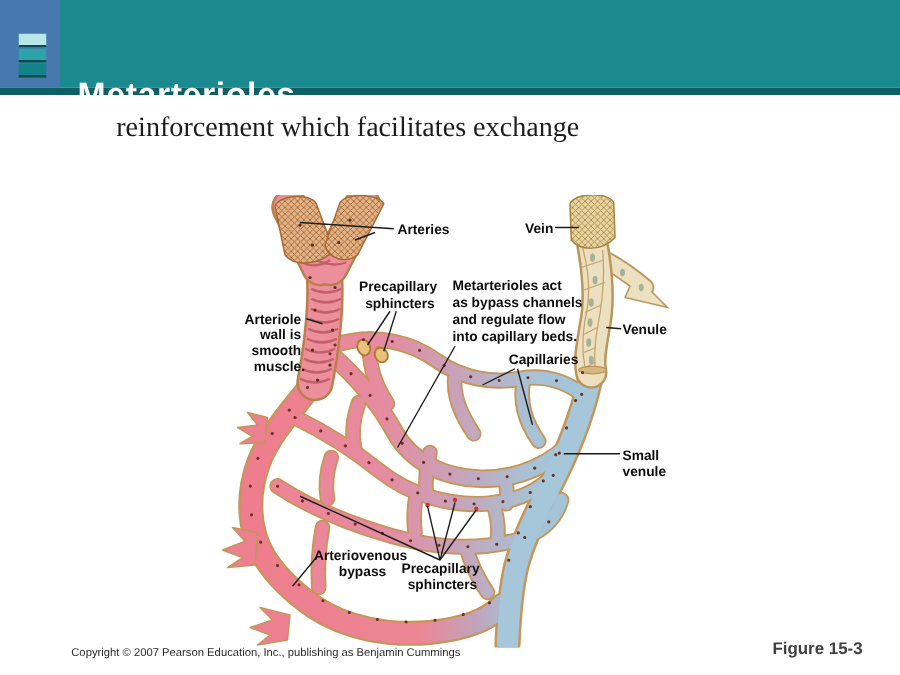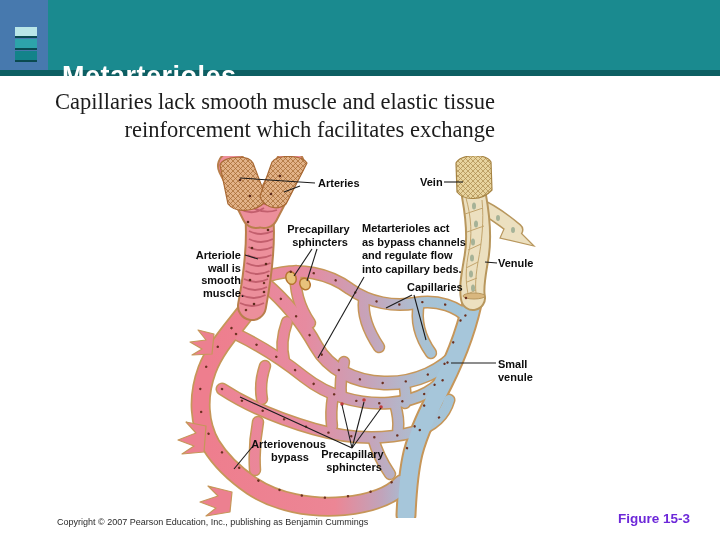--- a/index.html
+++ b/index.html
@@ -12,41 +12,40 @@
   .logo-bar{width:22px;height:9px;border-bottom:2px solid #0a4a50;margin-bottom:1px;}
   .logo-bar.b1{background:#b9e6e8;}
   .logo-bar.b2{background:#2da4aa;}
   .logo-bar.b3{background:#13838a;}
   .title{position:absolute;left:62px;top:33px;color:#ffffff;font-weight:bold;
          font-size:27px;letter-spacing:.5px;margin-top:28px;}
   .body-text{position:absolute;left:55px;top:88px;font-family:"Liberation Serif",serif;
              font-size:22.5px;line-height:28px;color:#1c1c1c;}
   .body-text .l2{margin-left:38px;text-align:right;}
   .footer-copy{position:absolute;left:57px;top:517px;font-size:9px;color:#2a2a2a;text-align:center;}
-  .figure-num{position:absolute;left:618px;top:511px;font-size:13.5px;font-weight:bold;color:#6d28d9;}
+  .figure-num{position:absolute;left:618px;top:511px;font-size:13.5px;font-weight:bold;color:#404040;}
   svg.diagram{position:absolute;left:168px;top:156px;}
   .lbl{font-family:"Liberation Sans",sans-serif;font-size:11px;font-weight:bold;fill:#0d0d0d;}
   .leader{stroke:#1c1c1c;stroke-width:1.1;fill:none;}
 </style>
 </head>
 <body>
 
 <div class="topbar"></div>
 <div class="topbar-underline"></div>
 <div class="logo">
   <div class="logo-bars">
     <div class="logo-bar b1"></div>
       <div class="logo-bar b2"></div>
       <div class="logo-bar b3"></div>
   </div>
 </div>
 <div class="title">Metarterioles</div>
 
 <div class="body-text">
-  <div class="l1">Capillaries lack smooth muscle and elastic tissue</div>
   <div class="l2">reinforcement which facilitates exchange</div>
 </div>
 
 <svg class="diagram" width="424" height="362" viewBox="0 0 424 362">
   <defs>
     <linearGradient id="capGrad" gradientUnits="userSpaceOnUse" x1="35" y1="0" x2="305" y2="0">
       <stop offset="0" stop-color="#ef8292"></stop>
         <stop offset="0.38" stop-color="#e68ba0"></stop>
       <stop offset="0.60" stop-color="#c8a2b8"></stop>
         <stop offset="0.82" stop-color="#a8c2d4"></stop>

